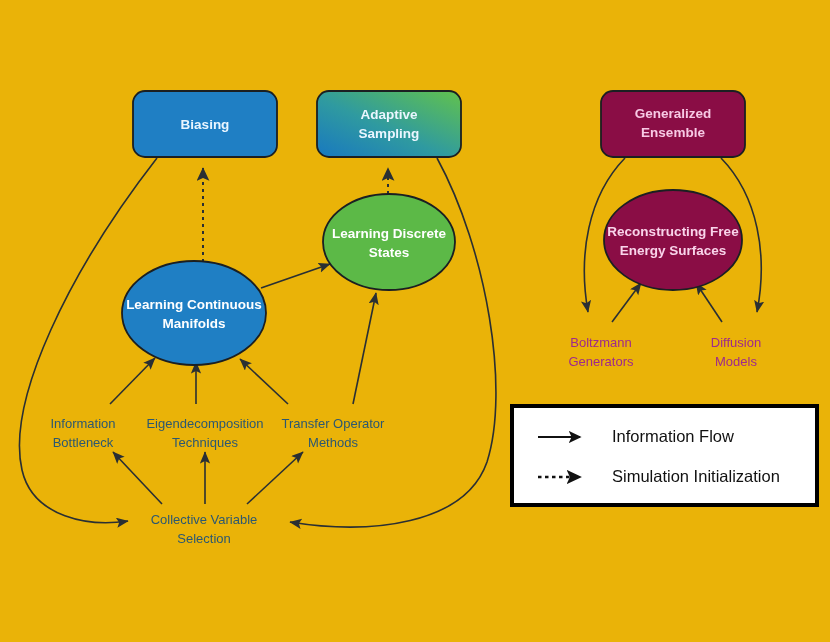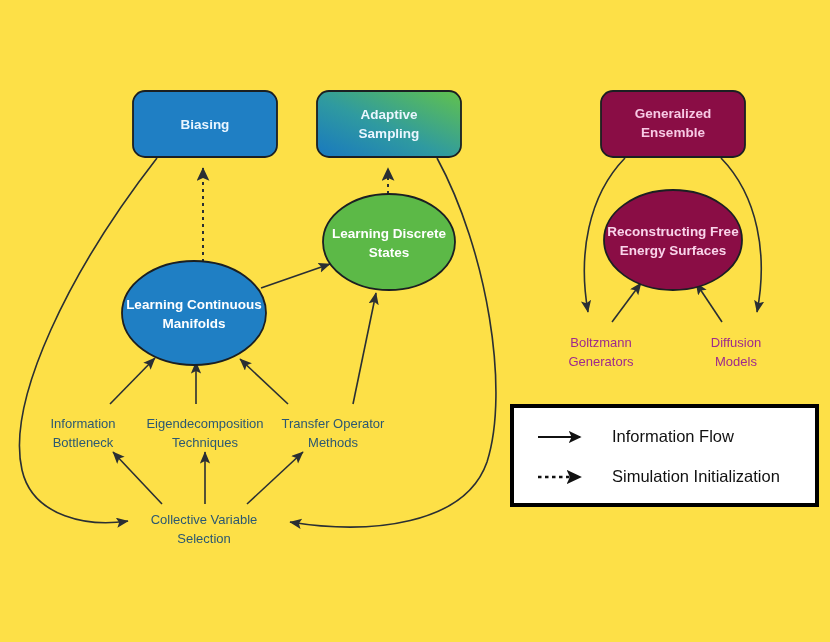--- a/index.html
+++ b/index.html
@@ -9,21 +9,21 @@
     background: #ffffff;
   }
   body {
     font-family: "Liberation Sans", sans-serif;
     -webkit-font-smoothing: antialiased;
   }
   #diagram-root {
     position: relative;
     width: 830px;
     height: 642px;
-    background: #fde047;
+    background: #eab308;
     overflow: hidden;
   }
   svg.layer {
     position: absolute;
     left: 0;
     top: 0;
     width: 830px;
     height: 642px;
   }
   svg.edges { z-index: 1; }

